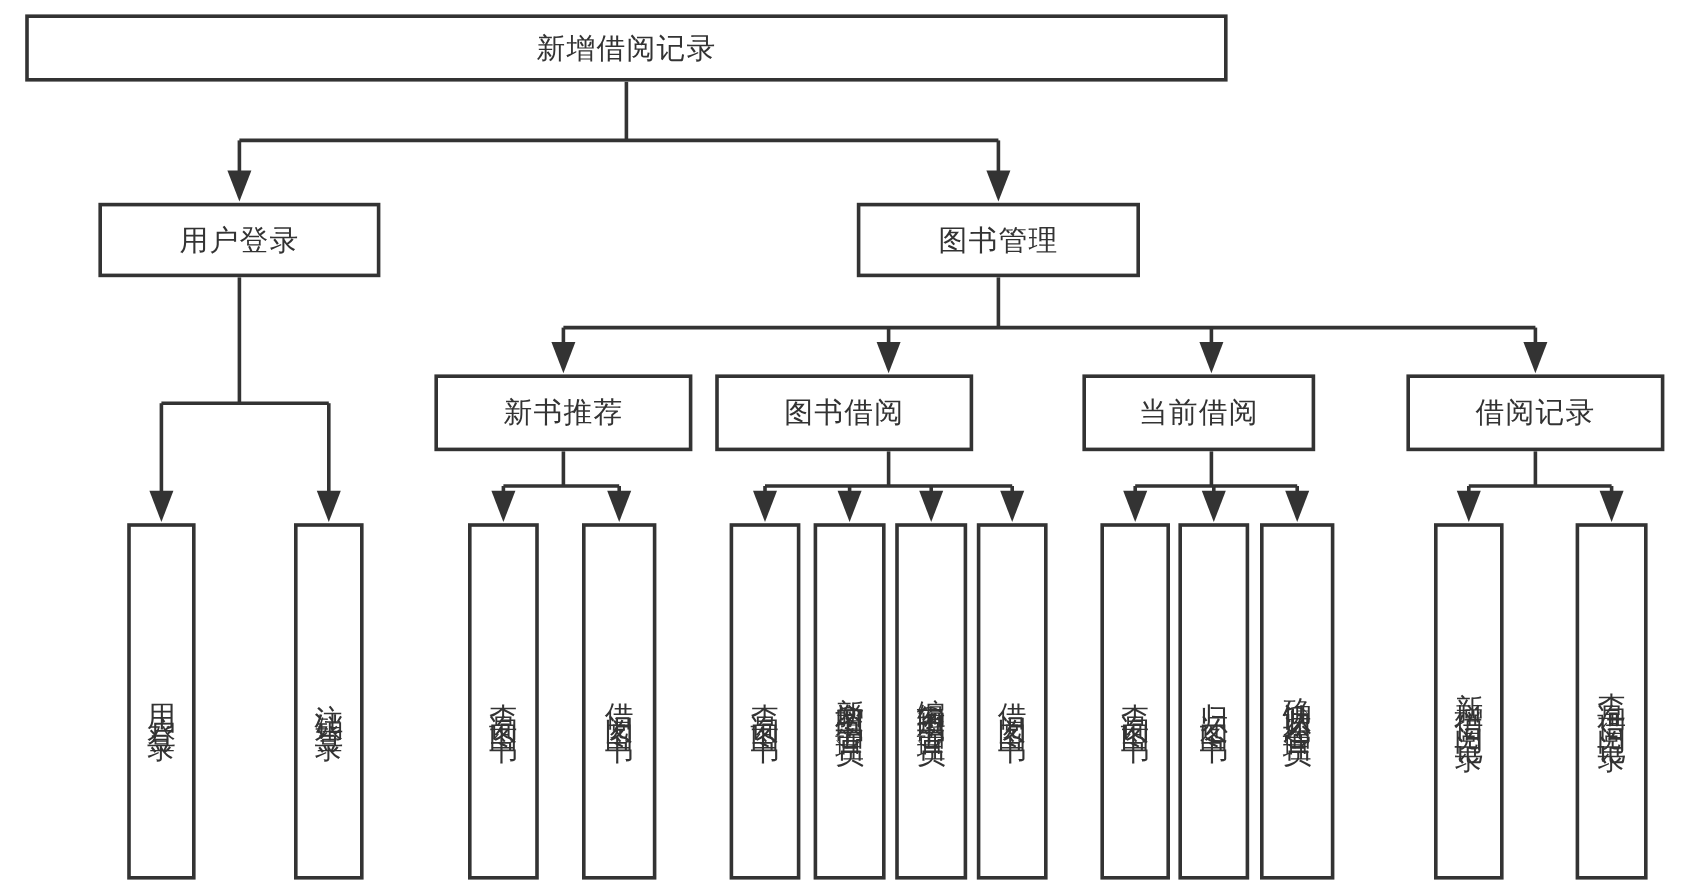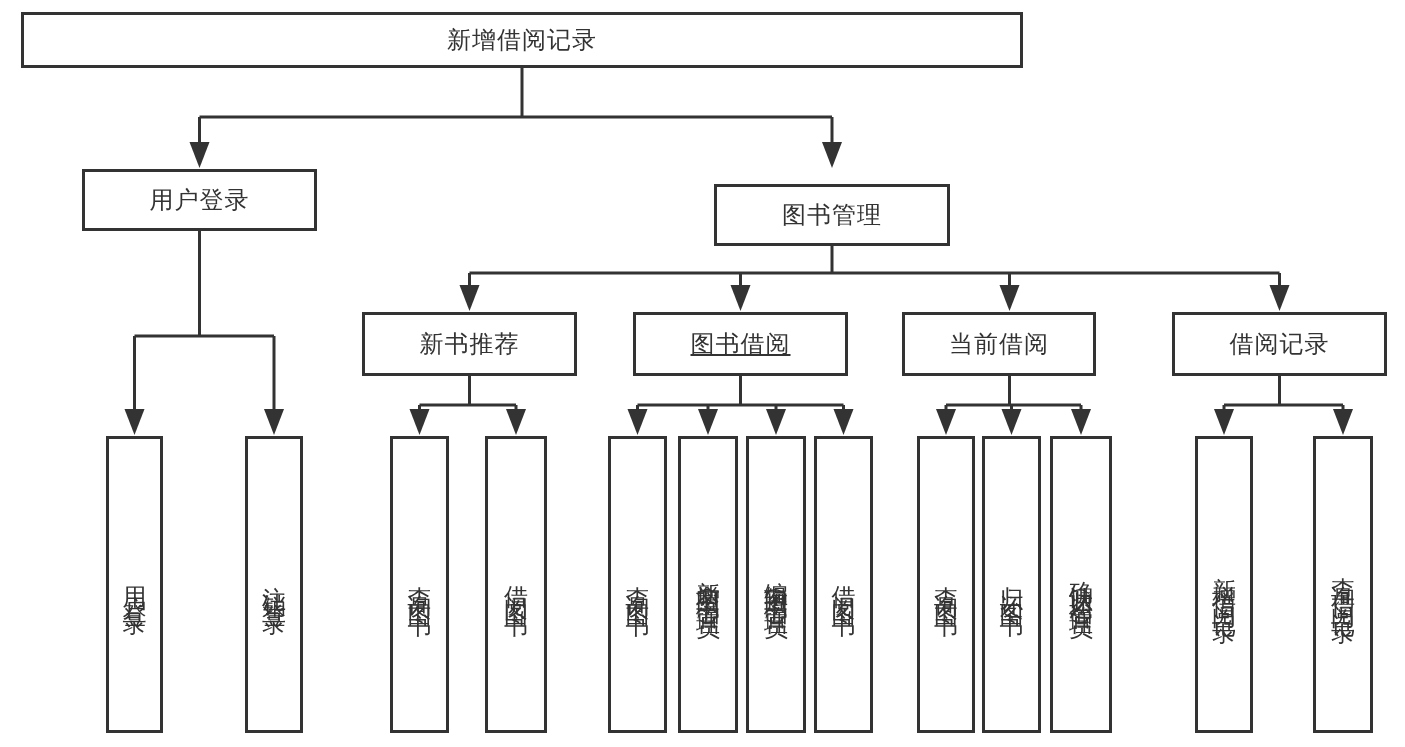--- a/index.html
+++ b/index.html
@@ -123,27 +123,27 @@
       <line x1="1343" y1="405" x2="1343" y2="415" stroke="var(--line)" stroke-width="3"></line>
       <polygon points="1343,435 1333,409 1353,409" fill="var(--line)"></polygon>
     </svg>
 
 <div class="node" style="left: 21px; top: 12px; width: 1002px; height: 56px;">
       <span>新增借阅记录</span>
     </div>
     <div class="node" style="left: 82px; top: 169px; width: 235px; height: 62px;">
       <span>用户登录</span>
     </div>
-    <div class="node" style="left: 714px; top: 169px; width: 236px; height: 62px; margin-top: 15px;">
+    <div class="node" style="left: 714px; top: 169px; width: 236px; height: 62px;">
       <span>图书管理</span>
     </div>
     <div class="node" style="left: 362px; top: 312px; width: 215px; height: 64px;">
       <span>新书推荐</span>
     </div>
-    <div class="node" style="left: 633px; top: 312px; width: 215px; height: 64px; text-decoration: underline;">
+    <div class="node" style="left: 596px; top: 312px; width: 215px; height: 64px;">
       <span>图书借阅</span>
     </div>
     <div class="node" style="left: 902px; top: 312px; width: 194px; height: 64px;">
       <span>当前借阅</span>
     </div>
     <div class="node" style="left: 1172px; top: 312px; width: 215px; height: 64px;">
       <span>借阅记录</span>
     </div>
     <div class="node vertical" style="left: 106px; top: 436px; width: 57px; height: 297px;">
       <span>用户登录</span>

